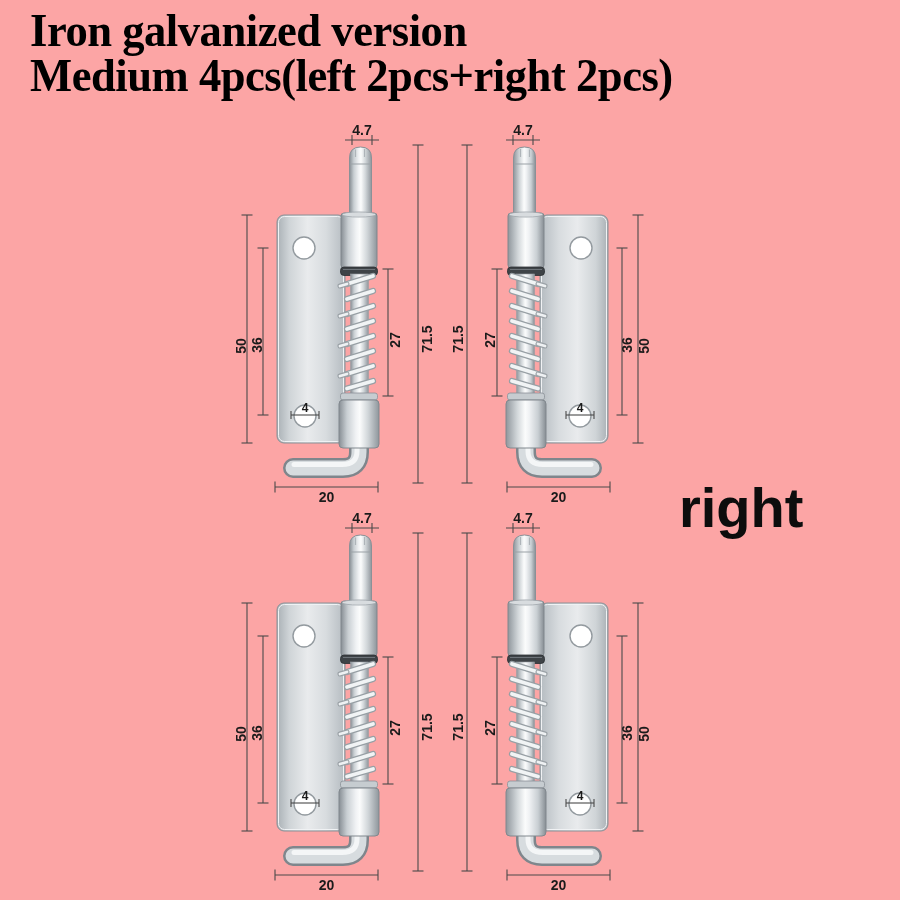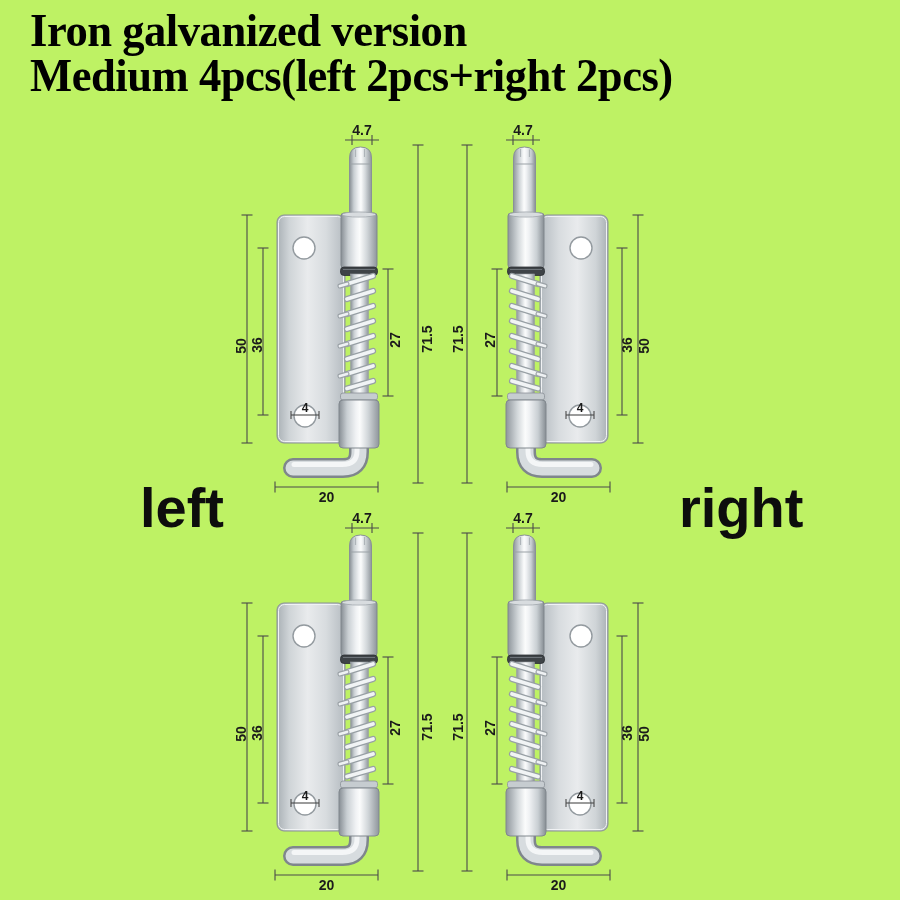--- a/index.html
+++ b/index.html
@@ -1,16 +1,16 @@
 <!DOCTYPE html>
 <html><head>
 <meta charset="utf-8">
 <style>
   html,body{margin:0;padding:0;background:#ffffff;}
-  .stage{position:relative;width:900px;height:900px;background:#bef264;overflow:hidden;
+  .stage{position:relative;width:900px;height:900px;background:#fca5a5;overflow:hidden;
          font-family:"Liberation Sans",sans-serif;}
   .title{position:absolute;left:30px;top:8px;
          font-family:"Liberation Serif",serif;font-weight:700;
          font-size:46px;line-height:45px;color:#000;
          letter-spacing:-0.5px;transform:scaleX(0.97);transform-origin:left top;
          white-space:nowrap;}
   .side-label{position:absolute;font-family:"Liberation Sans",sans-serif;
          font-weight:600;font-size:56px;color:#0d0d0d;line-height:1;}
   .side-label.left{left:140px;top:480px;}
   .side-label.right{left:670px;top:480px;margin-left:9px;}
@@ -23,21 +23,20 @@
 </head>
 <body>
 
 <div class="stage">
 
   <div class="title">
     <div>Iron galvanized version</div>
     <div>Medium 4pcs(left 2pcs+right 2pcs)</div>
   </div>
 
-  <div class="side-label left">left</div>
   <div class="side-label right">right</div>
 
   <svg class="canvas" width="900" height="900" viewBox="0 0 900 900">
     <defs>
       <linearGradient id="gp" x1="0" y1="0" x2="1" y2="0">
         <stop offset="0" stop-color="#a9b0b5"></stop>
         <stop offset="0.18" stop-color="#cfd4d7"></stop>
         <stop offset="0.45" stop-color="#e9ebed"></stop>
         <stop offset="0.72" stop-color="#d8dcdf"></stop>
         <stop offset="1" stop-color="#b4bbc0"></stop>

